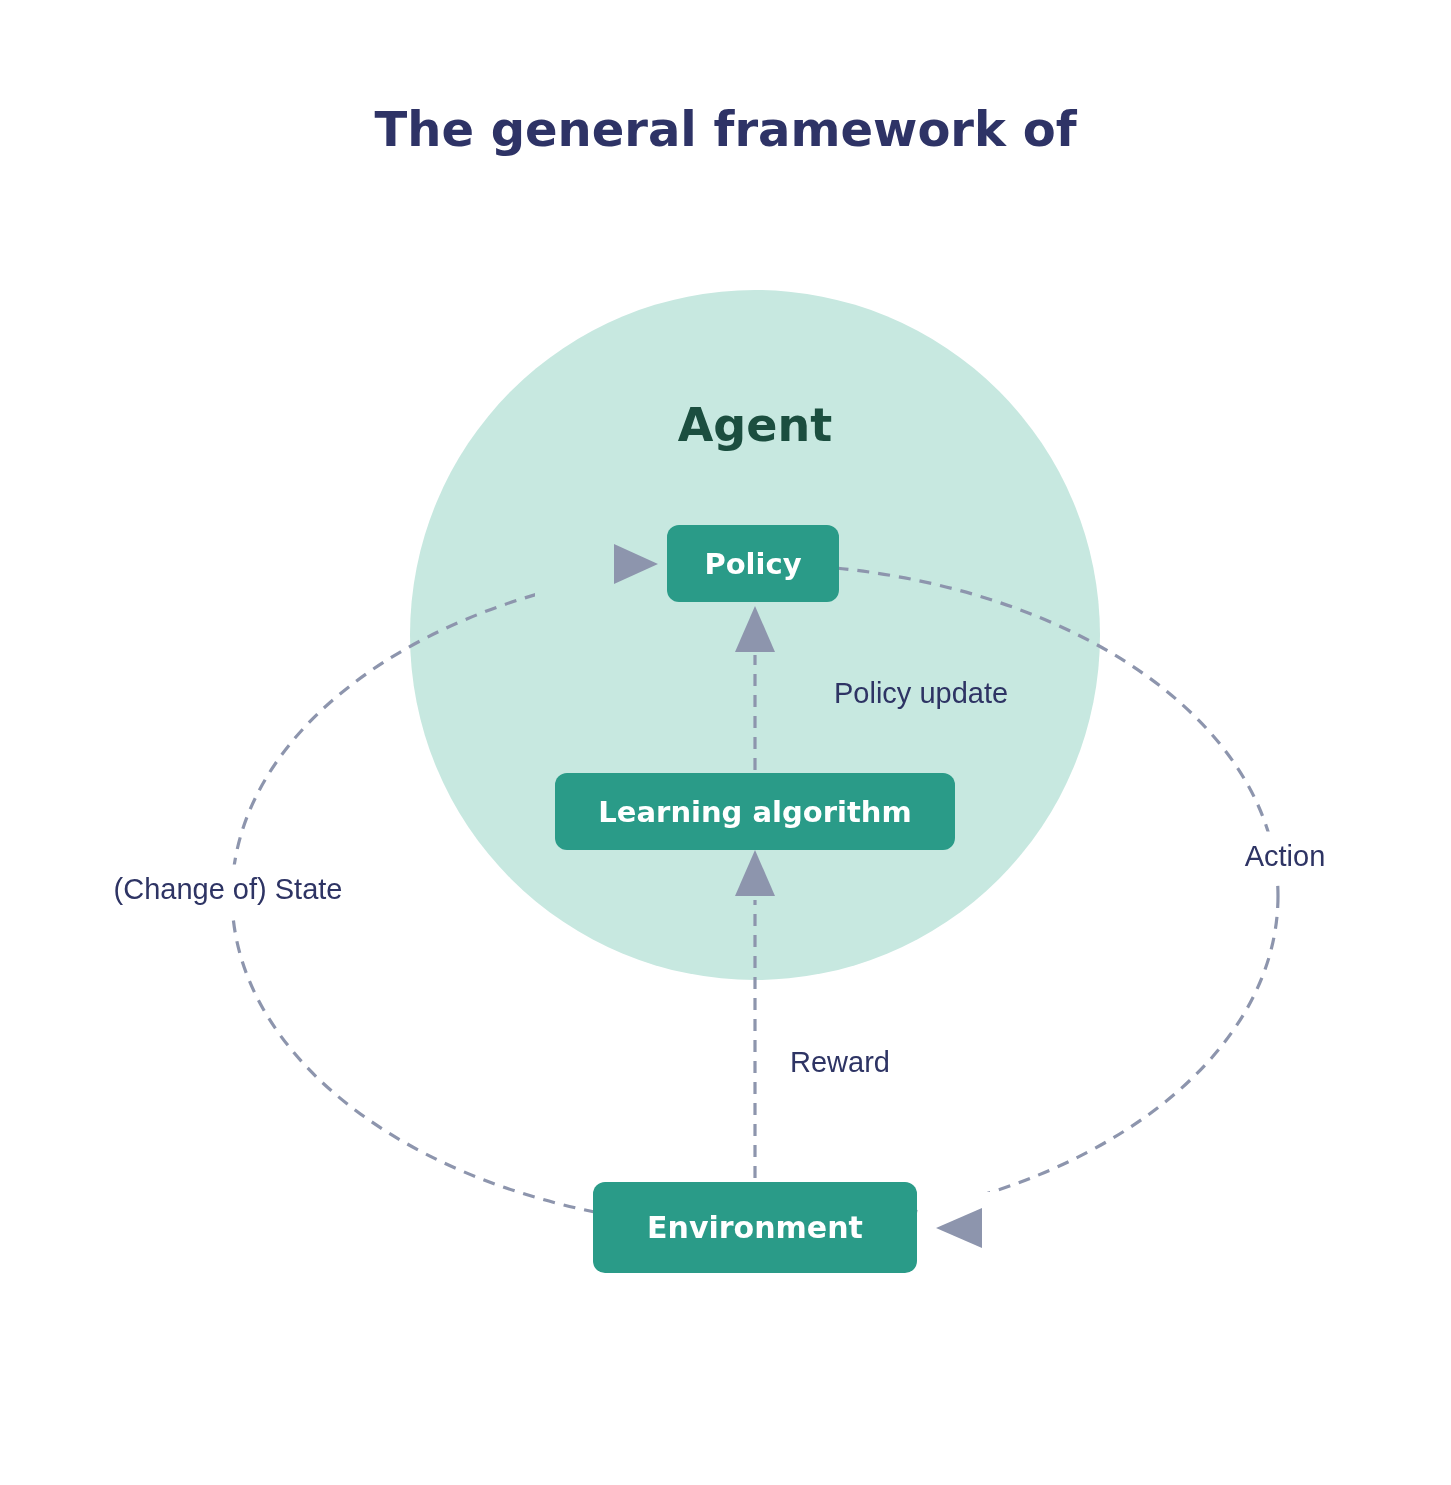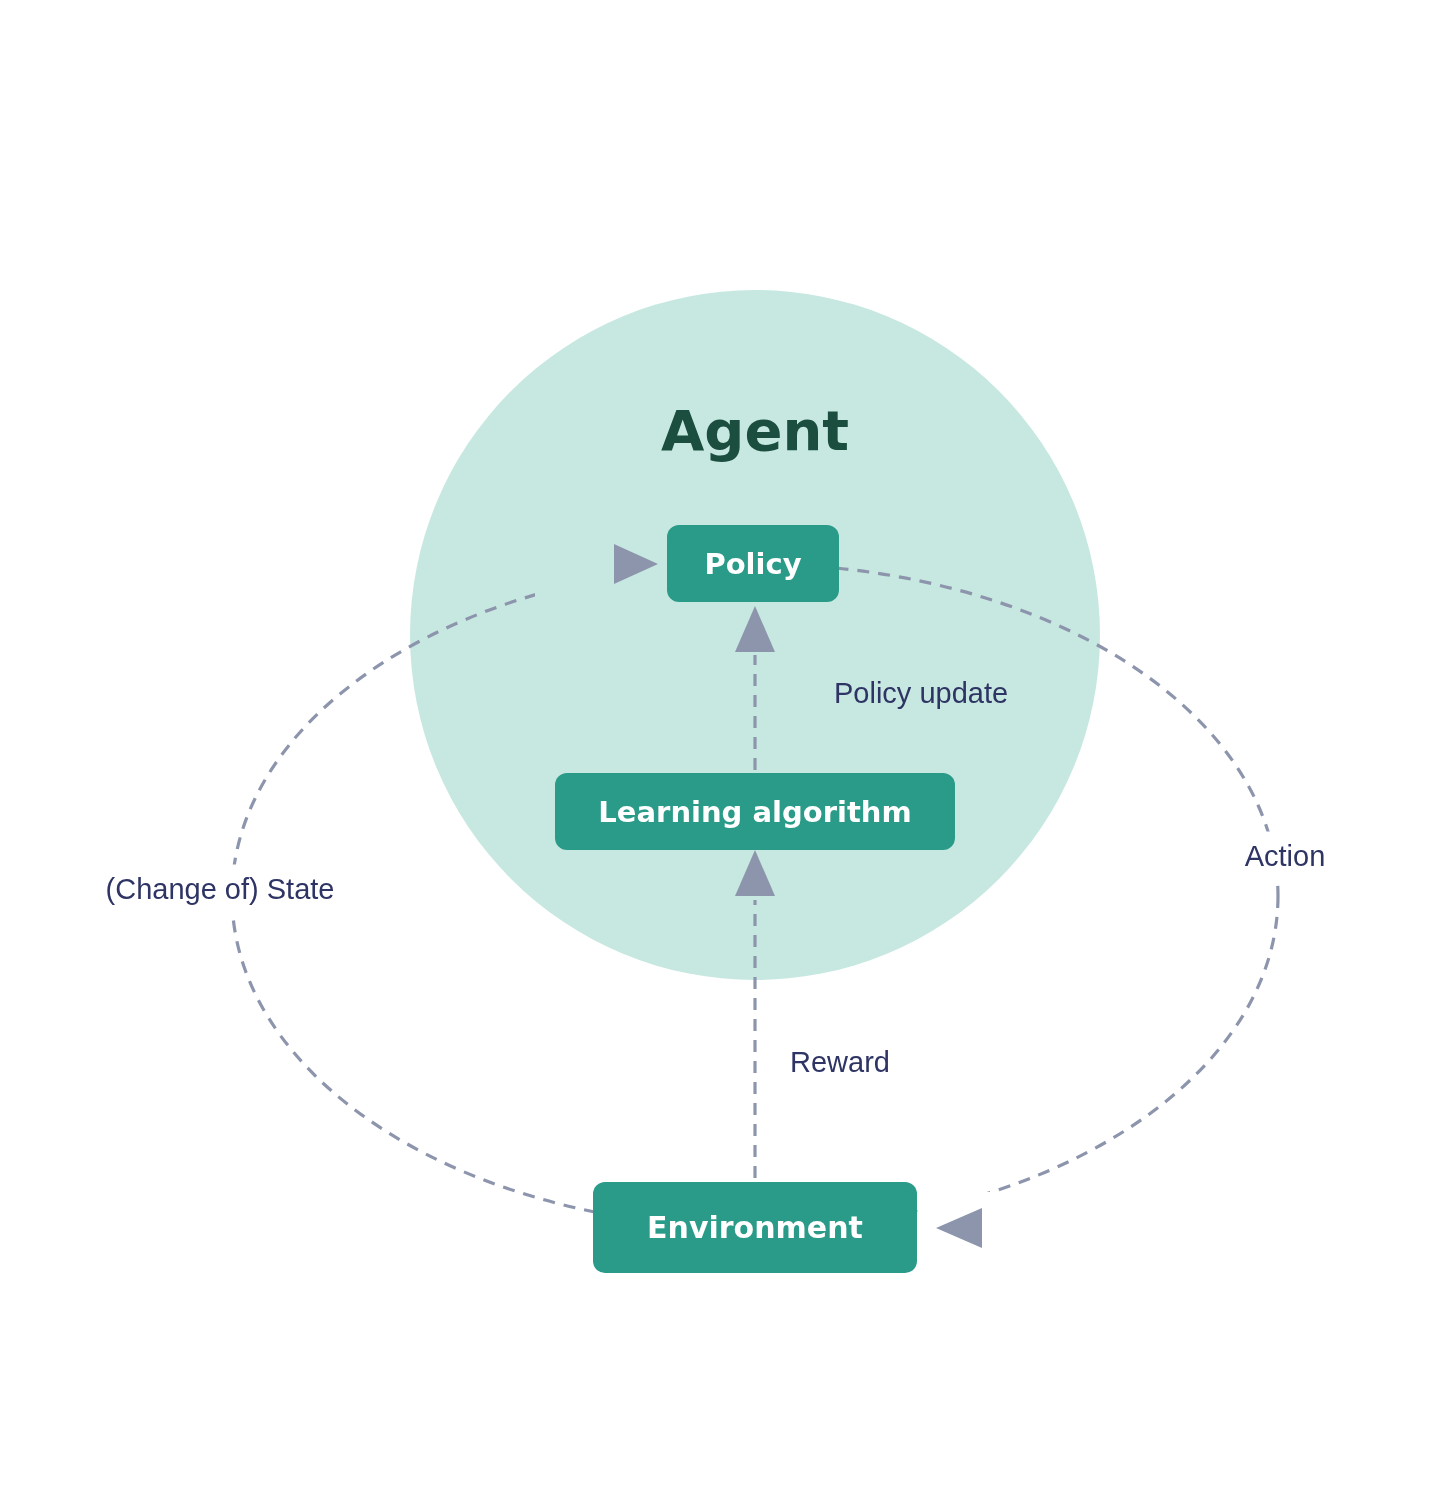--- a/index.html
+++ b/index.html
@@ -52,21 +52,21 @@
     z-index:2;
     pointer-events:none;
   }
   .agent-label{
     position:absolute;
     left:410px;top:398px;
     width:690px;
     text-align:center;
     font-family:"DejaVu Sans", sans-serif;
     font-weight:700;
-    font-size:56px;
+    font-size:46px;
     color:var(--agent-text);
     z-index:3;
   }
   .node{
     position:absolute;
     display:flex;align-items:center;justify-content:center;
     background:var(--node-fill);
     color:var(--node-text);
     font-family:"DejaVu Sans", sans-serif;
     font-weight:700;
@@ -79,21 +79,21 @@
   .node.environment{left:593px;top:1182px;width:324px;height:91px;font-size:30px;}
   .edge-label{
     position:absolute;
     font-size:29px;
     color:var(--edge-label);
     z-index:3;
     white-space:nowrap;
   }
   .edge-label.policy-update{left:834px;top:677px;}
   .edge-label.reward{left:790px;top:1046px;}
-  .edge-label.state{left:220px;top:889px;transform:translate(-50%,-50%);background:var(--bg);padding:8px 16px;}
+  .edge-label.state{left:228px;top:889px;transform:translate(-50%,-50%);background:var(--bg);padding:8px 16px;}
   .edge-label.action{left:1285px;top:856px;transform:translate(-50%,-50%);background:var(--bg);padding:8px 16px;}
   .brand{
     position:absolute;
     left:50%;top:1342px;
     transform:translateX(-50%);
     display:flex;align-items:center;gap:12px;
     z-index:4;
   }
   .brand-text{
     font-family:"DejaVu Sans", sans-serif;
@@ -101,21 +101,21 @@
     font-size:34px;
     color:var(--brand-navy);
   }
 </style>
 </head>
 <body>
 
 <div class="canvas">
 
   <h1 class="title">
-    <br>
+    <span>The general framework of</span><br>
   </h1>
 
   <div class="agent-circle"></div>
 
   <svg class="edges" viewBox="0 0 1451 1485" xmlns="http://www.w3.org/2000/svg">
 
     <ellipse cx="755" cy="896" rx="523" ry="332" style="fill:none;stroke:var(--dash);stroke-width:3.2;stroke-dasharray:12 9;"></ellipse>
 
     <rect x="535" y="550" width="135" height="52" style="fill:var(--agent-circle);"></rect>
     <rect x="918" y="1192" width="88" height="46" style="fill:var(--bg);"></rect>

